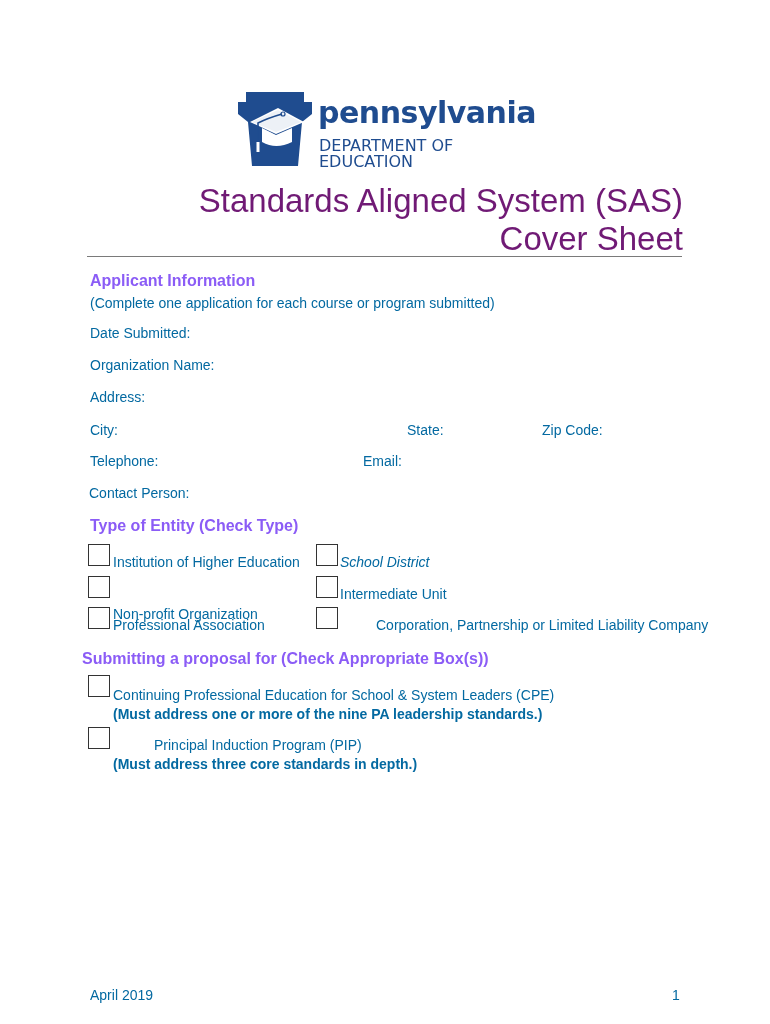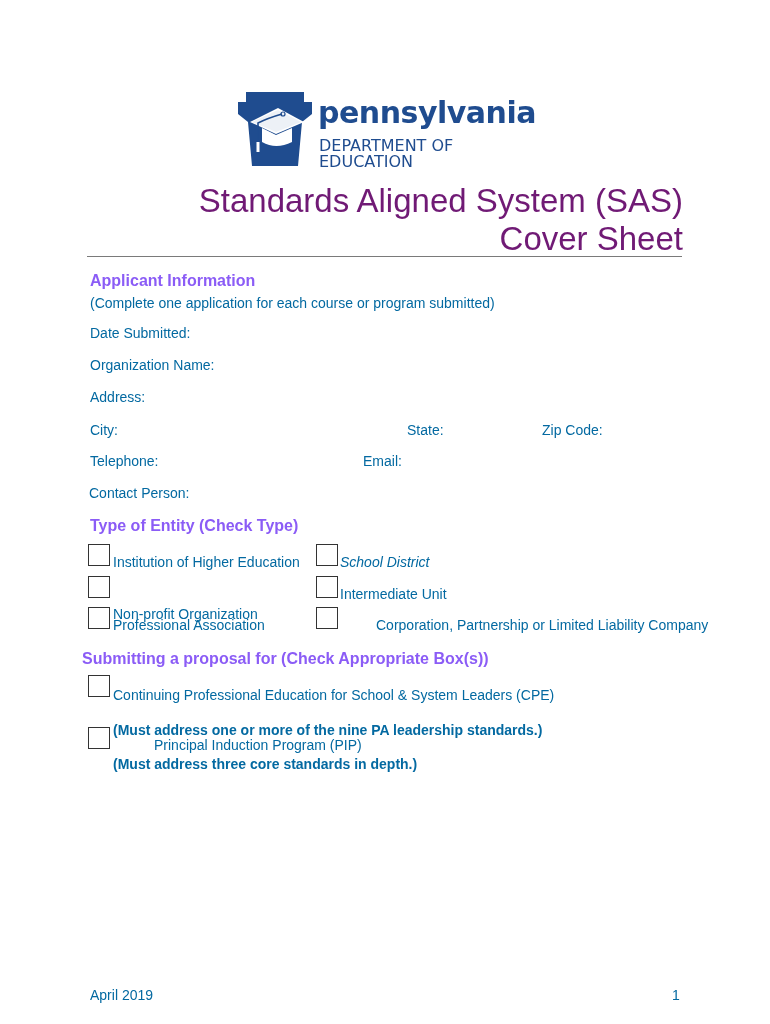--- a/index.html
+++ b/index.html
@@ -147,20 +147,20 @@
 <div class="abs checkbox" style="left:88px; top:607px;"></div>
 <div class="abs txt" style="left:113px; top:616px;">Professional Association</div>
 
 <div class="abs checkbox" style="left:316px; top:607px;"></div>
 <div class="abs txt" style="left:340px; top:616px;margin-left:36px;">Corporation, Partnership or Limited Liability Company</div>
 
 <div class="abs h2" style="left:82px; top:649px;">Submitting a proposal for (Check Appropriate Box(s))</div>
 
 <div class="abs checkbox" style="left:88px; top:675px;"></div>
 <div class="abs txt" style="left:113px; top:686px;">Continuing Professional Education for School &amp; System Leaders (CPE)</div>
-<div class="abs txt bold" style="left:113px; top:705px;margin-top:16px;">(Must address one or more of the nine PA leadership standards.)</div>
+<div class="abs txt bold" style="left:113px; top:705px;">(Must address one or more of the nine PA leadership standards.)</div>
 
 <div class="abs checkbox" style="left:88px; top:727px;"></div>
 <div class="abs txt" style="left:113px; top:736px;margin-left:41px;">Principal Induction Program (PIP)</div>
 <div class="abs txt bold" style="left:113px; top:755px;">(Must address three core standards in depth.)</div>
 
 <div class="abs txt" style="left:90px; top:986px;">April 2019</div>
 <div class="abs txt" style="left:672px; top:986px;">1</div>
 
 </body></html>

